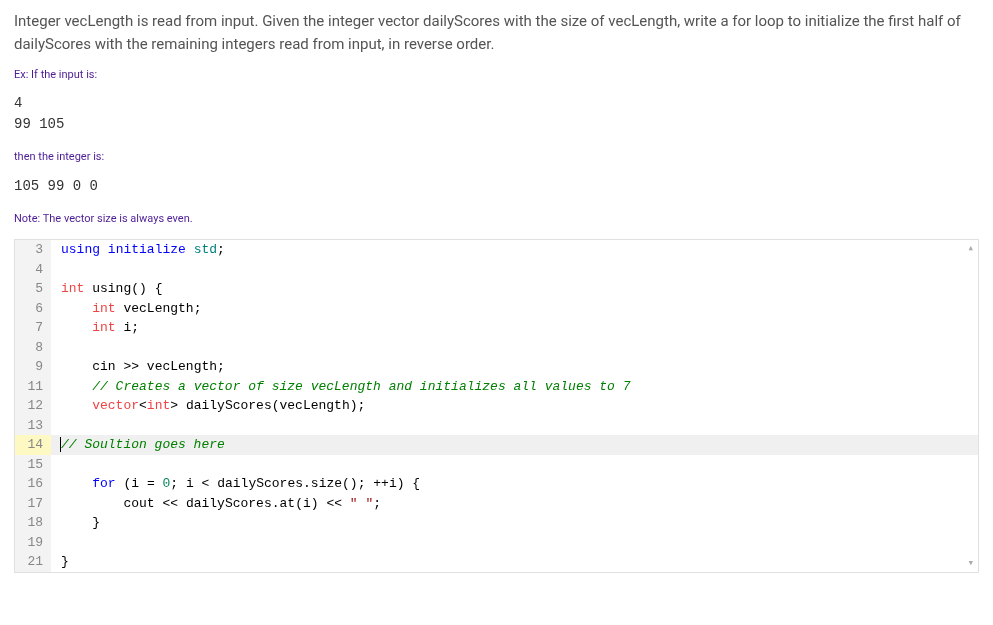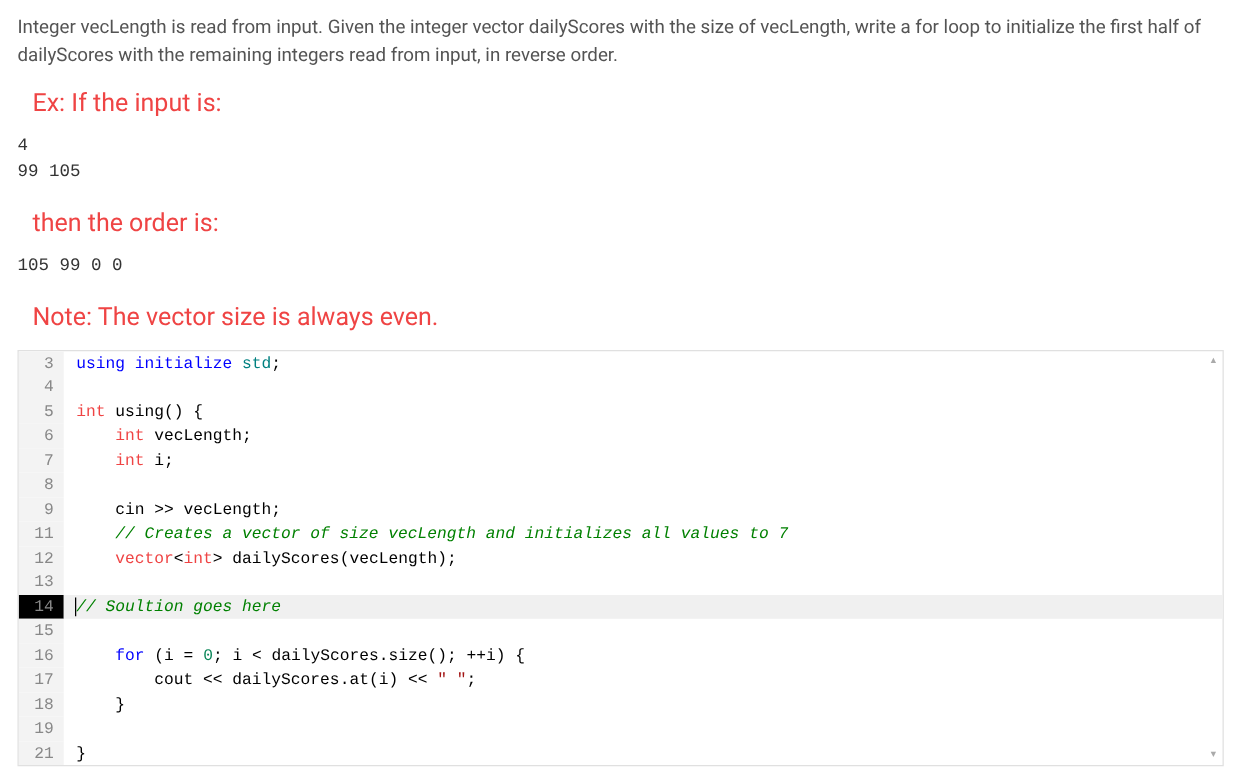--- a/index.html
+++ b/index.html
@@ -23,23 +23,23 @@
     }
     .io-block {
       font-family: "Consolas", "Monaco", "Courier New", monospace;
       font-size: 14px;
       color: #333;
       margin: 10px 0 14px 0;
       white-space: pre;
       line-height: 1.5;
     }
     .sub-label {
-      color: #ef4444;
-      font-size: 20px;
-      margin: 10px 12px;
+      color: #4c1d95;
+      font-size: 11px;
+      margin: 10px 0;
     }
     .code-editor {
       border: 1px solid #e0e0e0;
       margin-top: 12px;
       width: 100%;
       font-family: "Consolas", "Monaco", "Courier New", monospace;
       font-size: 13px;
       line-height: 1.5;
       position: relative;
       overflow: hidden;
@@ -56,21 +56,21 @@
       background: #f3f3f3;
       user-select: none;
       flex-shrink: 0;
     }
     .code-content {
       padding-left: 10px;
       white-space: pre;
       flex: 1;
     }
     .code-line.current .gutter {
-      background: #000000;
+      background: #fef9c3;
       text-align: right;
     }
     .code-line.current .code-content {
       background: #f0f0f0;
     }
     .kw { color: #0000ff; }
     .type { color: #ef4444; }
     .ns { color: #008080; }
     .id { color: #000000; }
     .num { color: #098658; }
@@ -100,21 +100,21 @@
 
 <div class="problem-text">
   <span>Integer vecLength is read from input. Given the integer vector dailyScores with the size of vecLength, write a for loop to initialize the first half of dailyScores with the remaining integers read from input, in reverse order.</span>
 </div>
 
 <div class="sub-label">Ex: If the input is:</div>
 
 <div class="io-block">4
 99 105</div>
 
-<div class="sub-label">then the order is:</div>
+<div class="sub-label">then the integer is:</div>
 
 <div class="io-block">105 99 0 0</div>
 
 <div class="sub-label">Note: The vector size is always even.</div>
 
 <div class="code-editor" id="code-editor">
   <span class="scroll-hint-top">▴</span>
   <span class="scroll-hint-bottom">▾</span>
 <div class="code-line">
       <div class="gutter">3</div>

